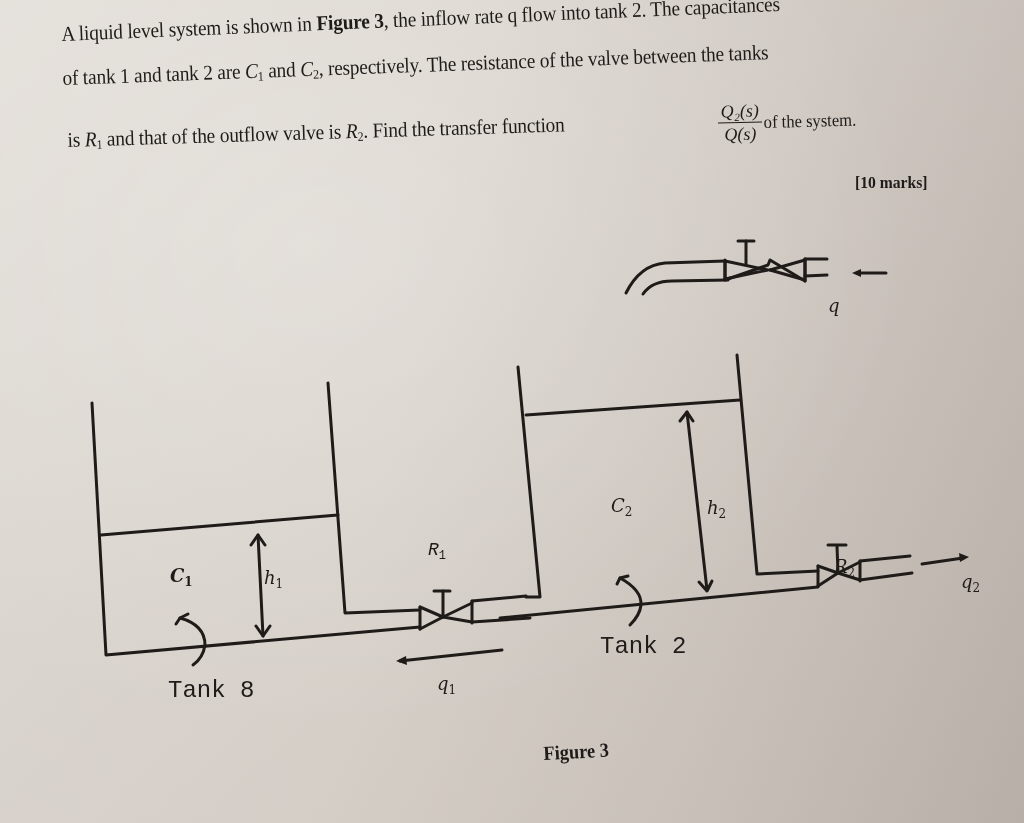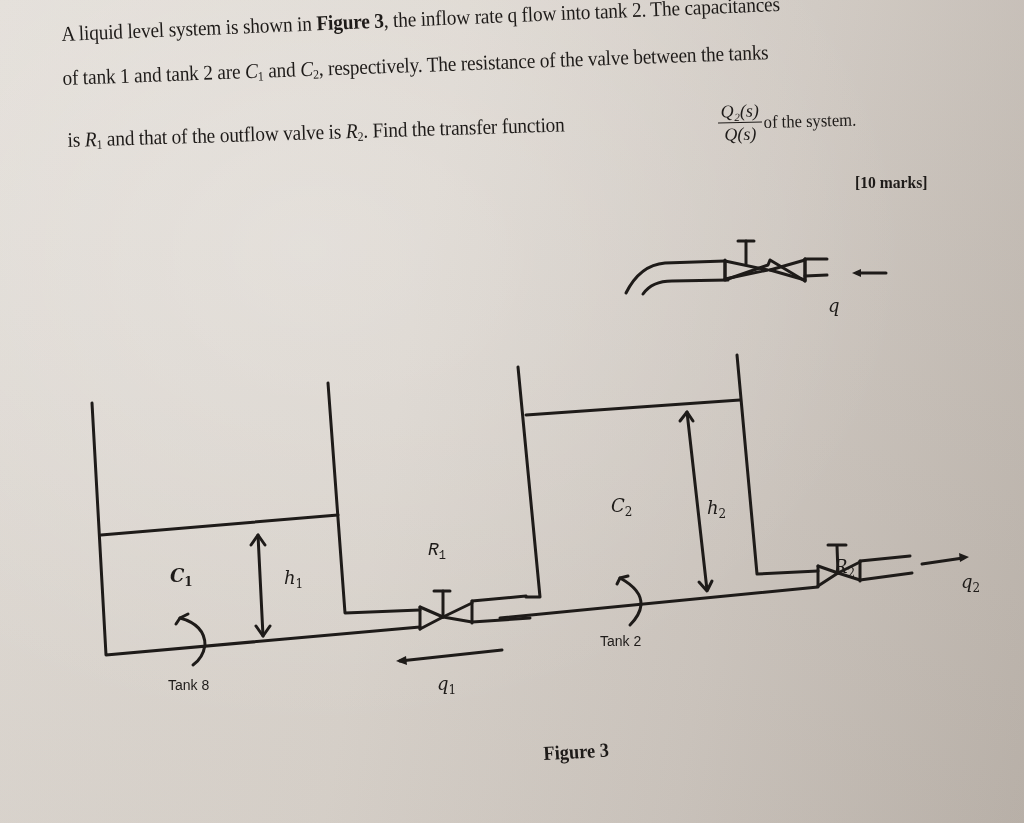--- a/index.html
+++ b/index.html
@@ -75,22 +75,22 @@
       position: absolute;
       font-family: "DejaVu Serif", serif;
       font-style: italic;
       font-size: 18px;
       color: #1e1b19;
       white-space: nowrap;
     }
     .lbl sub { font-style: normal; font-size: 12px; vertical-align: -4px; }
     .tank-lbl {
       position: absolute;
-      font-family: Liberation Sans, sans-serif;
-      font-size: 14px;
+      font-family: Liberation Mono, monospace;
+      font-size: 24px;
       white-space: nowrap;
     }
     .fig-caption {
       position: absolute;
       left: 544px;
       top: 742px;
       font-size: 20px;
       font-weight: bold;
       transform: rotate(-3deg) scaleX(0.92);
       transform-origin: left bottom;
@@ -203,21 +203,21 @@
   </g>
   <g>
     <line x1="922" y1="564" x2="963" y2="558"></line>
     <polygon points="969,557 959,553 960,562" fill="#1e1b19" stroke="none"></polygon>
   </g>
 </svg>
 
 <div class="lbl" style="left:828px; top:295px;"><span>q</span></div>
 
 <div class="lbl" style="left:170px; top:565px;font-weight:bold;"><span>C</span><sub>1</sub></div>
-<div class="lbl" style="left:284px; top:567px;"><span>h</span><sub>1</sub></div>
+<div class="lbl" style="left:264px; top:567px;"><span>h</span><sub>1</sub></div>
 <div class="tank-lbl" style="left:168px; top:677px;">Tank 8</div>
 
 <div class="lbl" style="left:428px; top:540px;font-family:Liberation Mono, monospace;"><span>R</span><sub>1</sub></div>
 <div class="lbl" style="left:437px; top:673px;"><span>q</span><sub>1</sub></div>
 
 <div class="lbl" style="left:611px; top:495px;"><span>C</span><sub>2</sub></div>
 <div class="lbl" style="left:707px; top:497px;text-align:center;"><span>h</span><sub>2</sub></div>
 <div class="tank-lbl" style="left:600px; top:633px;">Tank 2</div>
 
 <div class="lbl" style="left:834px; top:556px;"><span>R</span><sub>2</sub></div>

